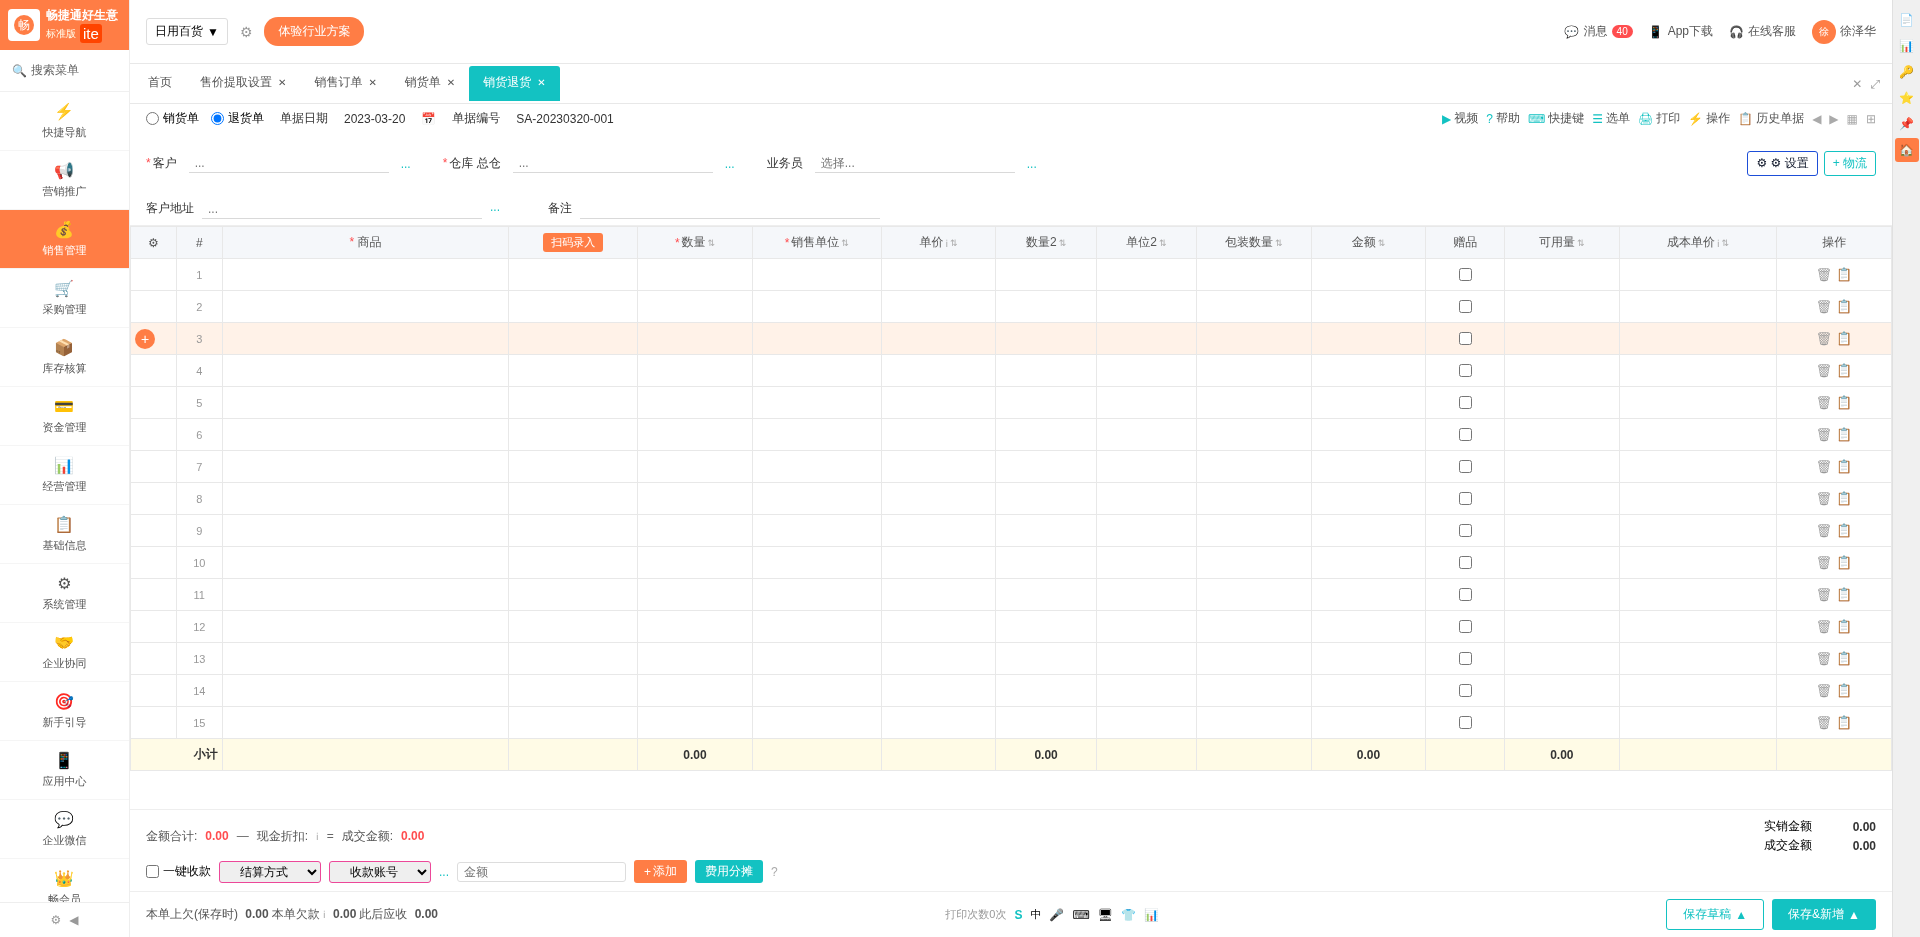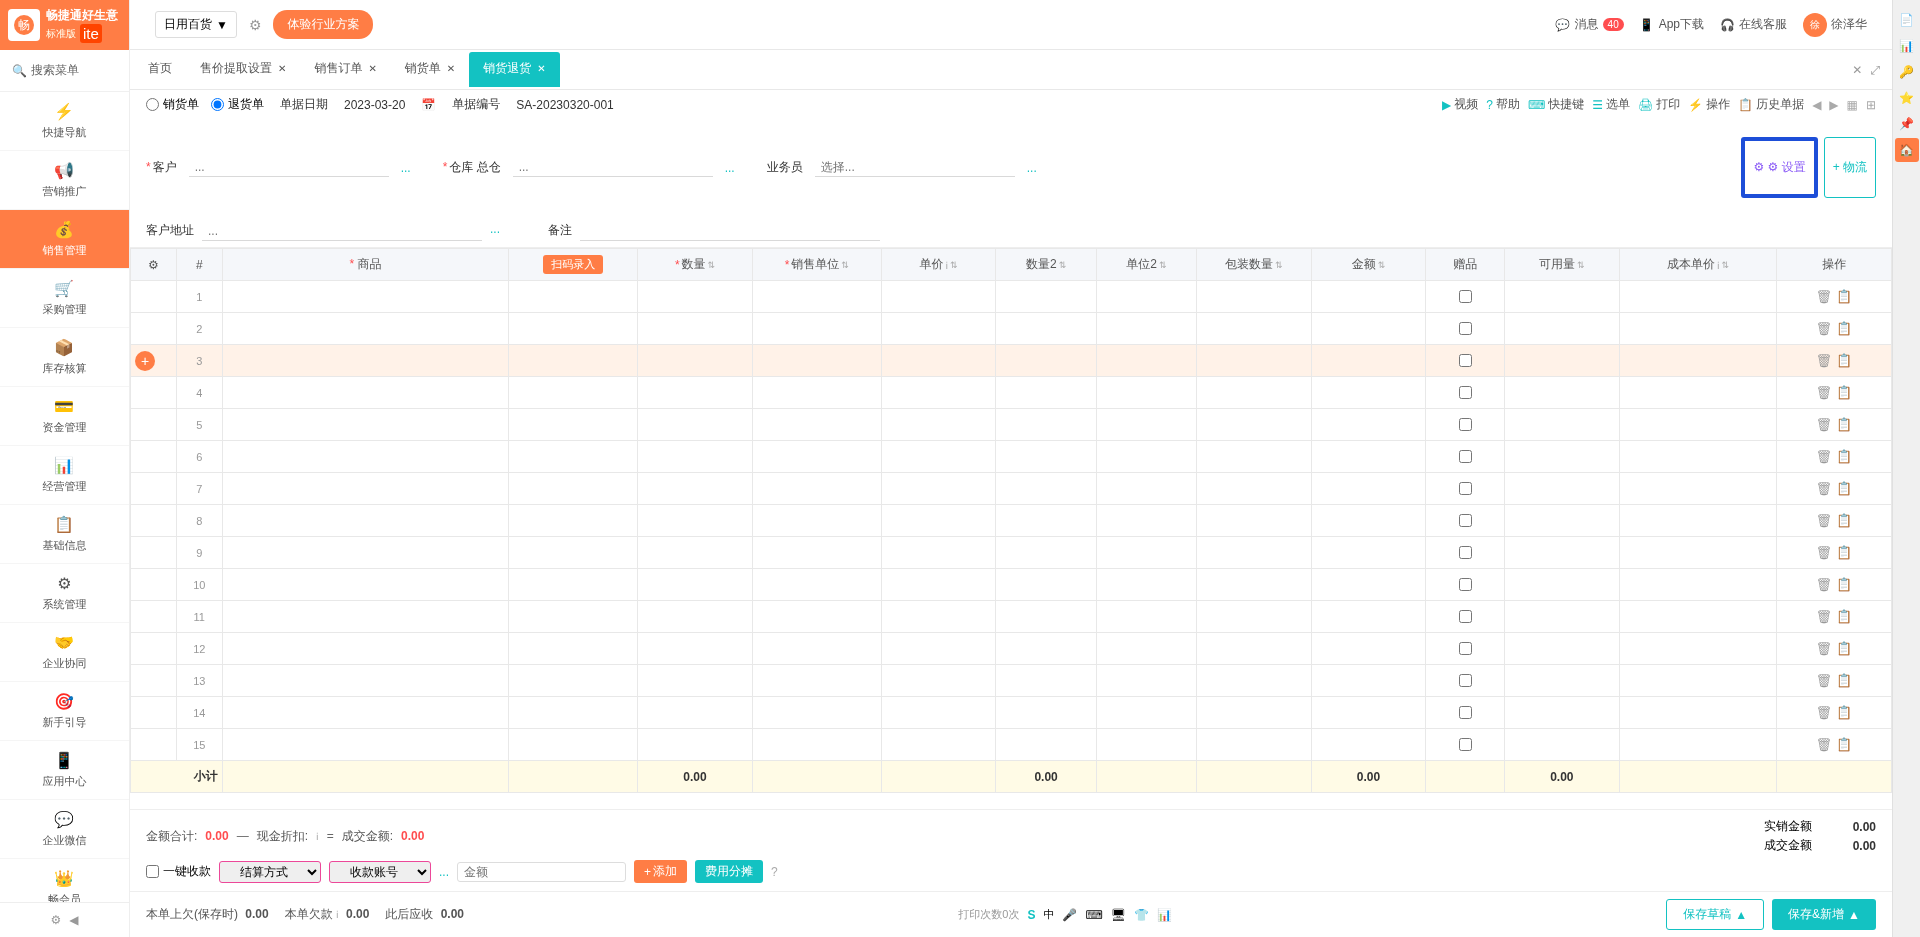--- a/index.html
+++ b/index.html
@@ -16,21 +16,21 @@
     .sidebar-item { padding: 10px 8px; display: flex; flex-direction: column; align-items: center; gap: 4px; cursor: pointer; color: #555; border-bottom: 1px solid #f5f5f5; }
     .sidebar-item.active { background: #ff7d45; color: #fff; }
     .sidebar-item-icon { font-size: 16px; }
     .sidebar-item-label { font-size: 11px; }
     .sidebar-bottom { padding: 10px; border-top: 1px solid #eee; display: flex; gap: 8px; justify-content: center; }
 
     
     .main { flex: 1; display: flex; flex-direction: column; height: 937px; overflow: hidden; }
 
     
-    .topbar { height: 50px; background: #fff; border-bottom: 1px solid #e8e8e8; display: flex; align-items: center; justify-content: space-between; padding: 0 25px; }
+    .topbar { height: 64px; background: #fff; border-bottom: 1px solid #e8e8e8; display: flex; align-items: center; justify-content: space-between; padding: 0 16px; }
     .topbar-left { display: flex; align-items: center; gap: 12px; }
     .topbar-gear { color: #999; cursor: pointer; font-size: 14px; }
     .topbar-btn { background: #ff7d45; color: #fff; border: none; padding: 6px 14px; border-radius: 14px; cursor: pointer; font-size: 12px; }
     .topbar-right { display: flex; align-items: center; gap: 16px; color: #555; }
     .topbar-right-item { display: flex; align-items: center; gap: 4px; cursor: pointer; }
     .badge { background: #ff4d4f; color: #fff; border-radius: 10px; padding: 1px 5px; font-size: 10px; }
     .avatar { width: 24px; height: 24px; background: #ff7d45; border-radius: 50%; display: flex; align-items: center; justify-content: center; color: #fff; font-size: 10px; }
 
     
     .tabs { height: 40px; background: #fff; border-bottom: 1px solid #e8e8e8; display: flex; align-items: center; padding: 0 4px; }
@@ -42,21 +42,21 @@
     
     .content { flex: 1; overflow: hidden; display: flex; flex-direction: column; background: #f5f7fa; }
     .form-label { color: #333; white-space: nowrap; }
     .form-label.required::before { content: '*'; color: #ff4d4f; margin-right: 2px; }
     .form-input { border: none; border-bottom: 1px solid #d9d9d9; padding: 2px 6px; min-width: 120px; color: #333; outline: none; }
     .form-dots { color: #13c2c2; cursor: pointer; }
     .radio-group { display: flex; gap: 12px; align-items: center; }
     .radio-item { display: flex; align-items: center; gap: 4px; cursor: pointer; }
     .toolbar-right { margin-left: auto; display: flex; align-items: center; gap: 8px; }
     .toolbar-btn { display: flex; align-items: center; gap: 3px; cursor: pointer; color: #555; font-size: 12px; }
-    .set-btn { background: #fff; border: 4px solid #1d4ed8; padding: 18px 8px; border-radius: 3px; cursor: pointer; color: #8b5cf6; }
+    .set-btn { background: #fff; border: 1px solid #1d4ed8; padding: 3px 8px; border-radius: 3px; cursor: pointer; color: #0f172a; }
     .logistics-btn { background: #fff; border: 1px solid #13c2c2; color: #13c2c2; padding: 3px 8px; border-radius: 3px; cursor: pointer; }
 
     
     .table-container { flex: 1; overflow: auto; background: #fff; margin: 0; }
     .data-table { width: 100%; border-collapse: collapse; table-layout: fixed; }
     .data-table th { background: #f5f7fa; border: 1px solid #e8e8e8; padding: 6px 4px; text-align: center; color: #555; font-weight: normal; position: sticky; top: 0; z-index: 10; white-space: nowrap; }
     .data-table td { border: 1px solid #e8e8e8; padding: 4px; text-align: center; height: 32px; }
     .data-table tr.highlighted td { background: #fff2e8; }
     .row-num { color: #999; font-size: 11px; }
     .add-row-btn { background: #ff7d45; color: #fff; border: none; width: 20px; height: 20px; border-radius: 50%; cursor: pointer; font-size: 14px; display: flex; align-items: center; justify-content: center; }
@@ -82,21 +82,21 @@
     .bottom-row2 { display: flex; align-items: center; gap: 8px; }
     .checkbox-label { display: flex; align-items: center; gap: 4px; }
     .select-small { border: 1px solid #ec4899; padding: 2px 16px; border-radius: 3px; min-width: 80px; }
     .input-small { border: 1px solid #ddd; padding: 2px 6px; border-radius: 3px; min-width: 60px; }
     .add-btn { background: #ff7d45; color: #fff; border: none; padding: 3px 10px; border-radius: 3px; cursor: pointer; display: flex; align-items: center; gap: 2px; }
     .split-btn { background: #13c2c2; color: #fff; border: none; padding: 3px 10px; border-radius: 3px; cursor: pointer; }
     .help-icon { color: #aaa; cursor: pointer; }
 
     
     .footer { height: 46px; background: #fff; border-top: 1px solid #eee; display: flex; align-items: center; justify-content: space-between; padding: 0 16px; }
-    .footer-left { display: flex; gap: 16px; color: #555; }
+    .footer-left { display: flex; gap: 3px; color: #555; }
     .summary-item { display: flex; align-items: center; gap: 4px; }
     .summary-item-val { font-weight: bold; color: #333; }
     .footer-actions { display: flex; gap: 8px; }
     .save-draft-btn { background: #fff; border: 1px solid #13c2c2; color: #13c2c2; padding: 6px 16px; border-radius: 3px; cursor: pointer; display: flex; align-items: center; gap: 4px; }
     .save-new-btn { background: #13c2c2; color: #fff; border: none; padding: 6px 16px; border-radius: 3px; cursor: pointer; display: flex; align-items: center; gap: 4px; }
 
     
     .right-panel { width: 28px; background: #f0f0f0; display: flex; flex-direction: column; align-items: center; padding-top: 8px; gap: 2px; border-left: 1px solid #e0e0e0; }
     .right-panel-icon { width: 24px; height: 24px; display: flex; align-items: center; justify-content: center; cursor: pointer; color: #999; font-size: 12px; border-radius: 3px; }
 

